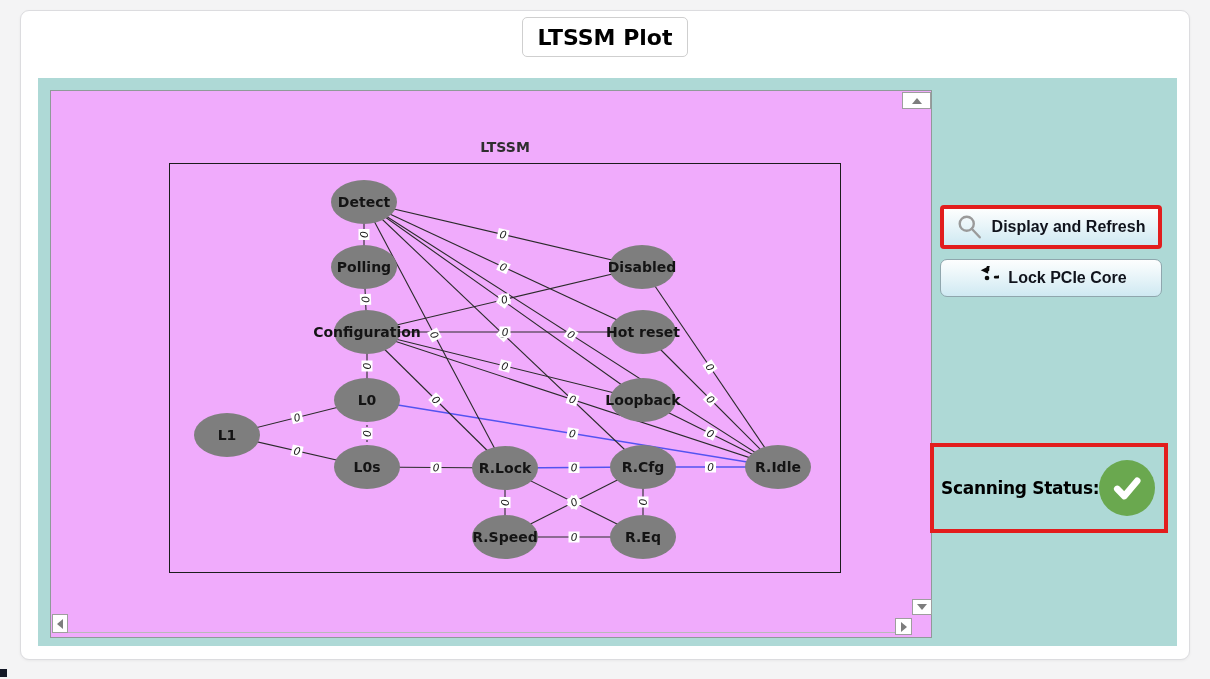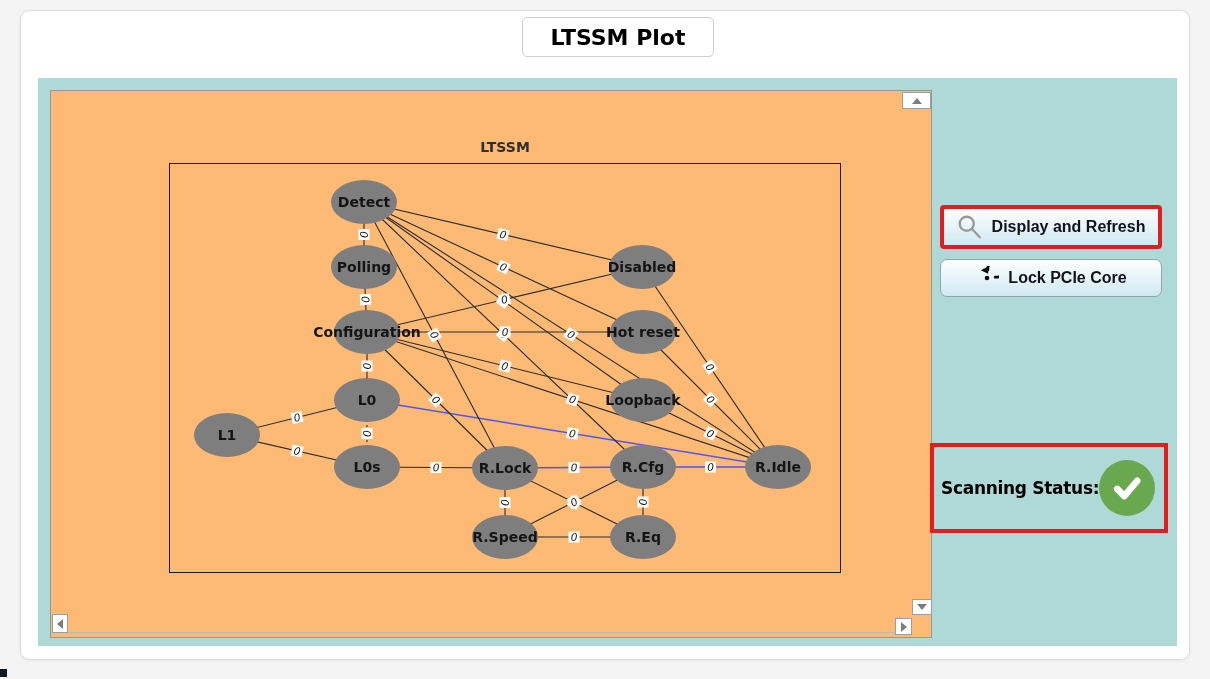--- a/index.html
+++ b/index.html
@@ -2,29 +2,29 @@
 <html><head>
 <meta charset="utf-8">
 <style>
   * { margin:0; padding:0; box-sizing:border-box; }
   html,body { width:1210px; height:679px; background:#f4f4f5; font-family:"Liberation Sans","DejaVu Sans",sans-serif; }
   .screen { position:relative; width:1210px; height:679px; overflow:hidden; background:#f4f4f5; }
 
   .main-panel { position:absolute; left:20px; top:10px; width:1170px; height:650px;
     background:#ffffff; border:1px solid #dcdcdf; border-radius:9px; box-shadow:0 1px 3px rgba(0,0,0,.05); }
 
-  .title-tab { position:absolute; left:522px; top:17px; width:192px; height:40px;
+  .title-tab { position:absolute; left:522px; top:17px; width:166px; height:40px;
     background:#ffffff; border:1px solid #cfcfcf; border-radius:5px; z-index:5;
     display:flex; align-items:center; justify-content:center;
     font-family:"DejaVu Sans",sans-serif; font-weight:bold; font-size:22px; color:#000; }
 
   .plot-region { position:absolute; left:38px; top:78px; width:1139px; height:568px; background:#aed9d6; }
 
   .plot-canvas { position:absolute; left:50px; top:90px; width:882px; height:548px;
-    background:#fdba74; border:1px solid #8f9a99; }
+    background:#f0abfc; border:1px solid #8f9a99; }
 
   .plot-title { position:absolute; left:118px; top:48px; width:672px; text-align:center;
     font-family:"DejaVu Sans",sans-serif; font-size:14px; font-weight:600; color:#2e2e2e; }
 
   .axes { position:absolute; left:118px; top:72px; width:672px; height:410px; border:1px solid #1c1c1c; }
   .axes svg { position:absolute; left:0; top:0; }
 
   
   .scroll-btn { position:absolute; background:#fff; border:1px solid #9e9e9e;
     display:flex; align-items:center; justify-content:center; }

